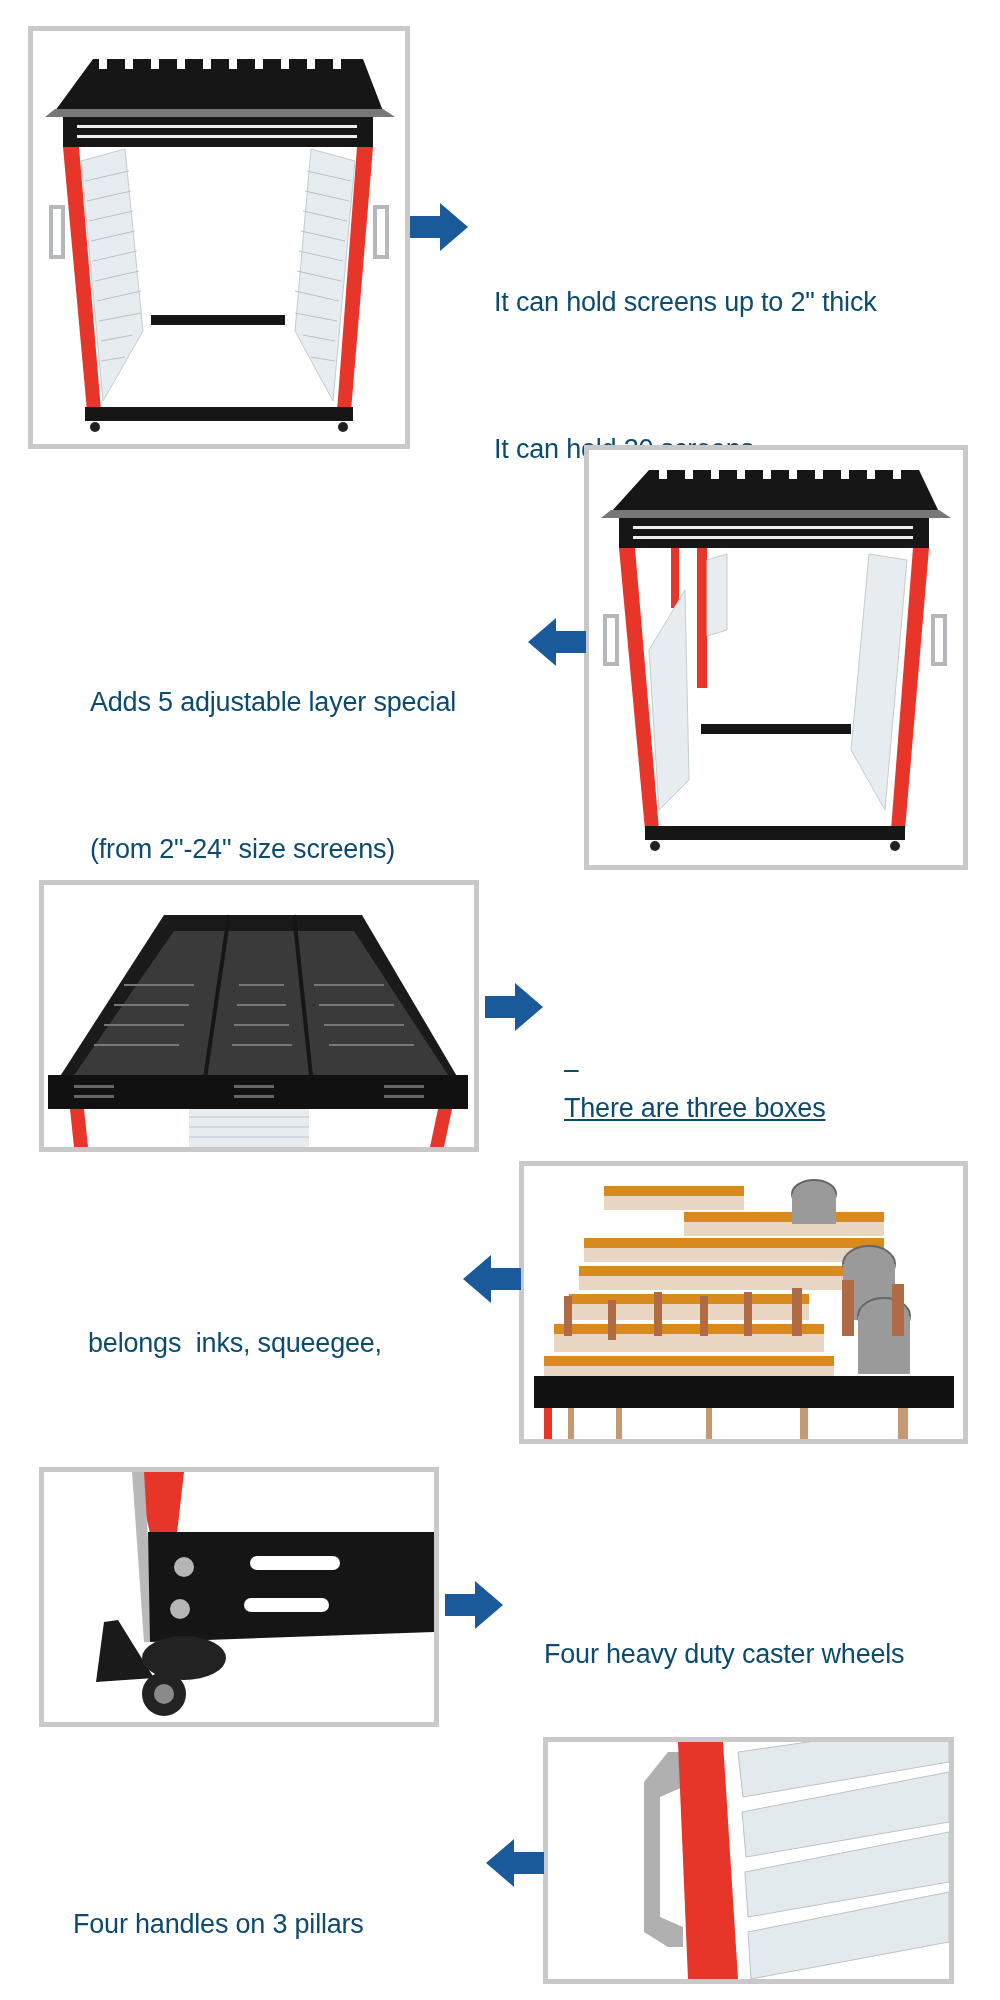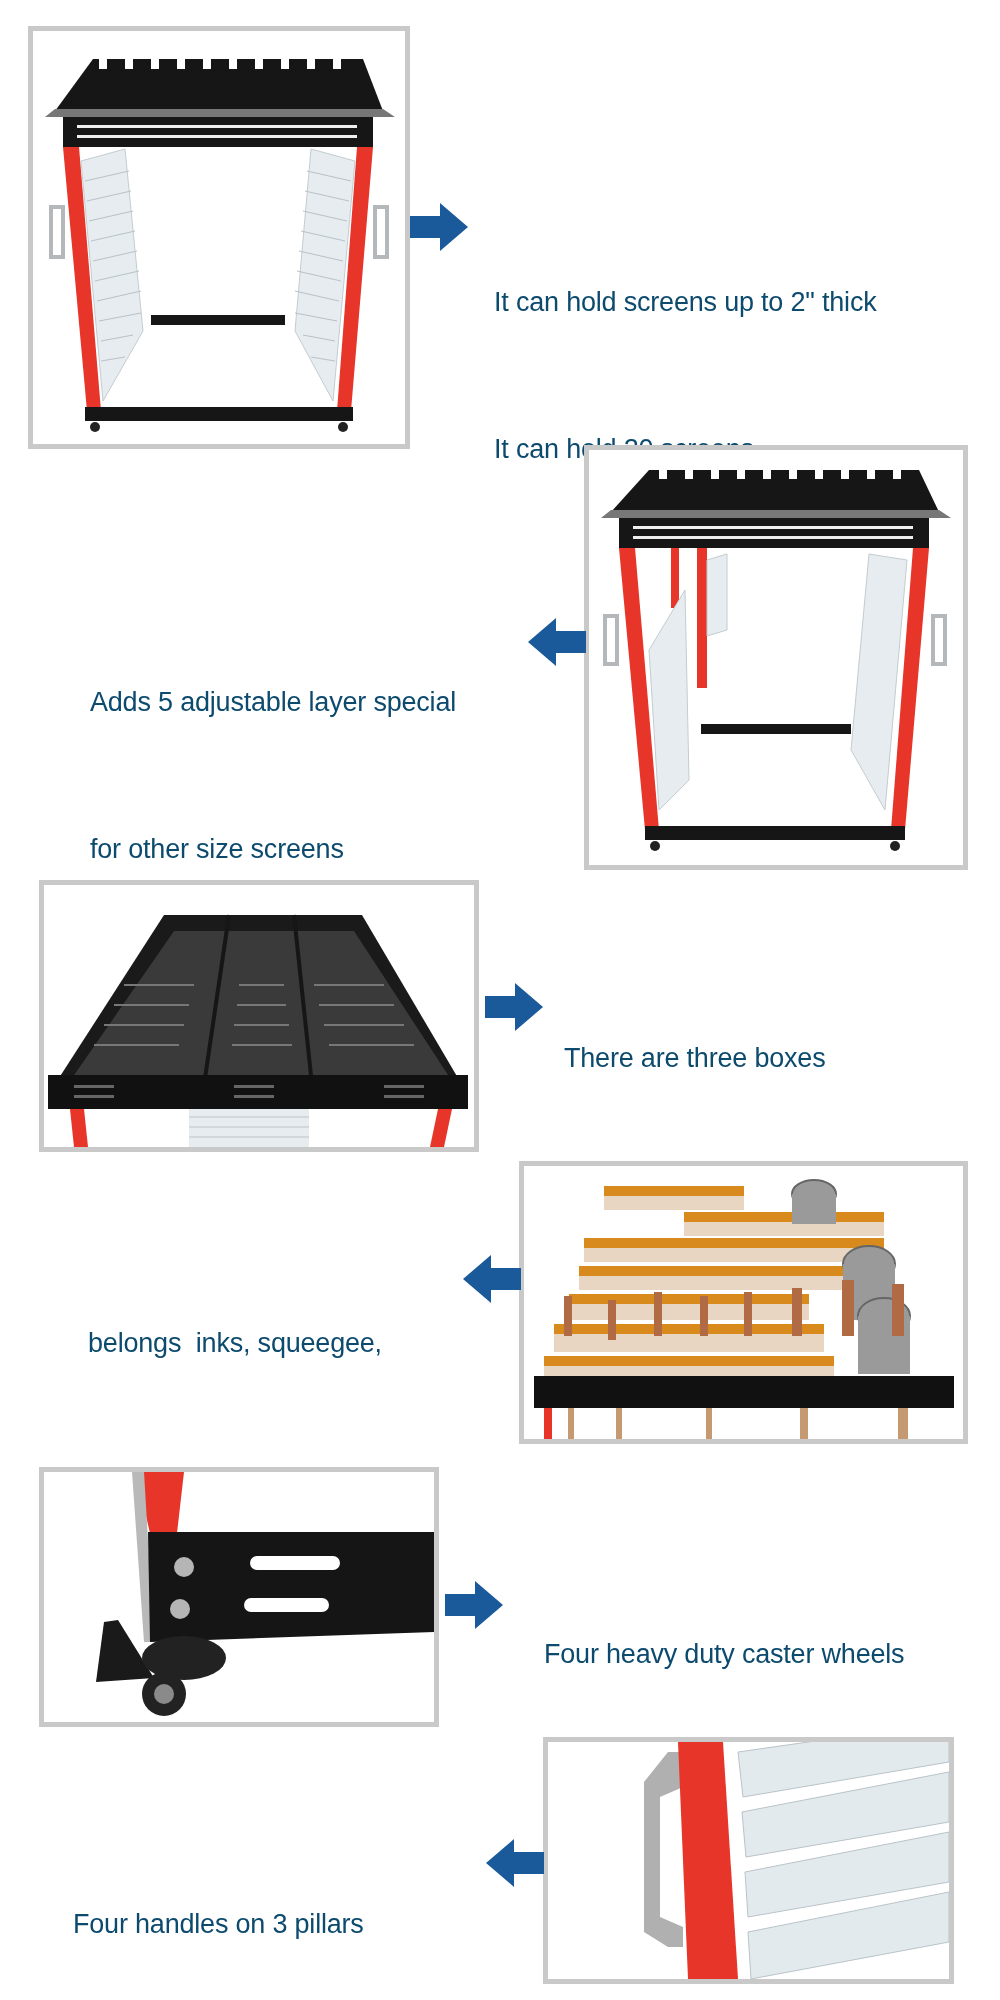--- a/index.html
+++ b/index.html
@@ -125,21 +125,20 @@
       <circle cx="306" cy="396" r="5" fill="#222"></circle>
   </svg>
 </div>
 <div class="arrow" style="left:528px; top:618px;">
   <svg width="58" height="48" viewBox="0 0 58 48">
       <polygon points="58,13 28,13 28,0 0,24 28,48 28,35 58,35" fill="#1b5a9a"></polygon>
     </svg>
 </div>
 <div class="caption" style="left:90px; top:580px;">
   <div>Adds 5 adjustable layer special</div>
-  <div>for other size screens</div>
   <div>(from 2"-24" size screens)</div>
 </div>
 
 <div class="frame" style="left:39px; top:880px; width:440px; height:272px;">
   <svg class="illus" viewBox="0 0 430 262">
     <polygon points="4,210 120,30 318,30 424,210" fill="#1a1a1a"></polygon>
     <polygon points="26,196 130,46 310,46 408,196" fill="#3a3a3a"></polygon>
     <g stroke="#161616" stroke-width="4">
       <line x1="185" y1="30" x2="160" y2="200"></line>
         <line x1="250" y1="30" x2="268" y2="200"></line>
@@ -175,21 +174,21 @@
         <line x1="145" y1="242" x2="265" y2="242"></line>
         <line x1="145" y1="252" x2="265" y2="252"></line>
       </g>
   </svg>
 </div>
 <div class="arrow" style="left:485px; top:983px;">
   <svg width="58" height="48" viewBox="0 0 58 48">
       <polygon points="0,13 30,13 30,0 58,24 30,48 30,35 0,35" fill="#1b5a9a"></polygon>
     </svg>
 </div>
-<div class="caption" style="left:564px; top:936px;">
+<div class="caption" style="left:564px; top:986px;text-decoration:underline;">
   <div>There are three boxes</div>
   <div> on the shelf</div>
 </div>
 
 <div class="frame" style="left:519px; top:1161px; width:449px; height:283px;">
   <svg class="illus" viewBox="0 0 439 273">
     <g>
       <rect x="80" y="20" width="140" height="10" fill="#d98a1c"></rect>
         <rect x="80" y="30" width="140" height="14" fill="#e9d6c2"></rect>
       <rect x="160" y="46" width="200" height="10" fill="#d98a1c"></rect>

